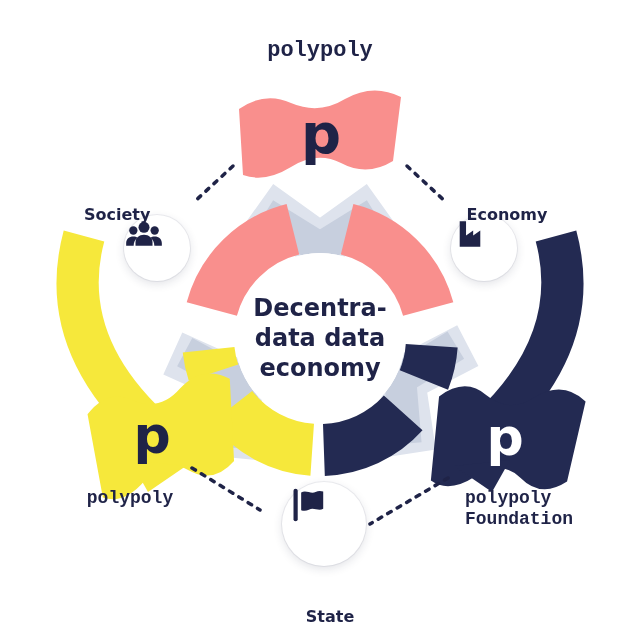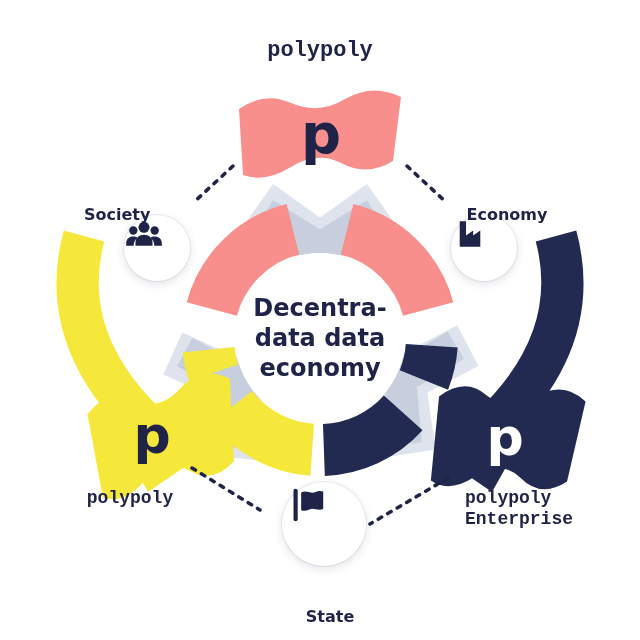--- a/index.html
+++ b/index.html
@@ -111,20 +111,20 @@
   </div>
 
   <div class="entity top" style="left:320px;top:38px;">
     <span class="l1">polypoly</span>
   </div>
   <div class="entity bottom" style="left:130px;top:488px;">
     <span class="l1">polypoly</span>
   </div>
   <div class="entity bottom" style="left:519px;top:488px;">
     <span class="l1">polypoly</span>
-    <span class="l2">Enterprise</span>
+    <span class="l2">Foundation</span>
   </div>
 
   <div class="lbl stake" style="left:84px;top:174px;">Society</div>
   <div class="lbl stake center-x" style="left:507px;top:174px;">Economy</div>
   <div class="lbl stake center-x" style="left:330px;top:576px;">State</div>
 
 </div>
 
 </body></html>

